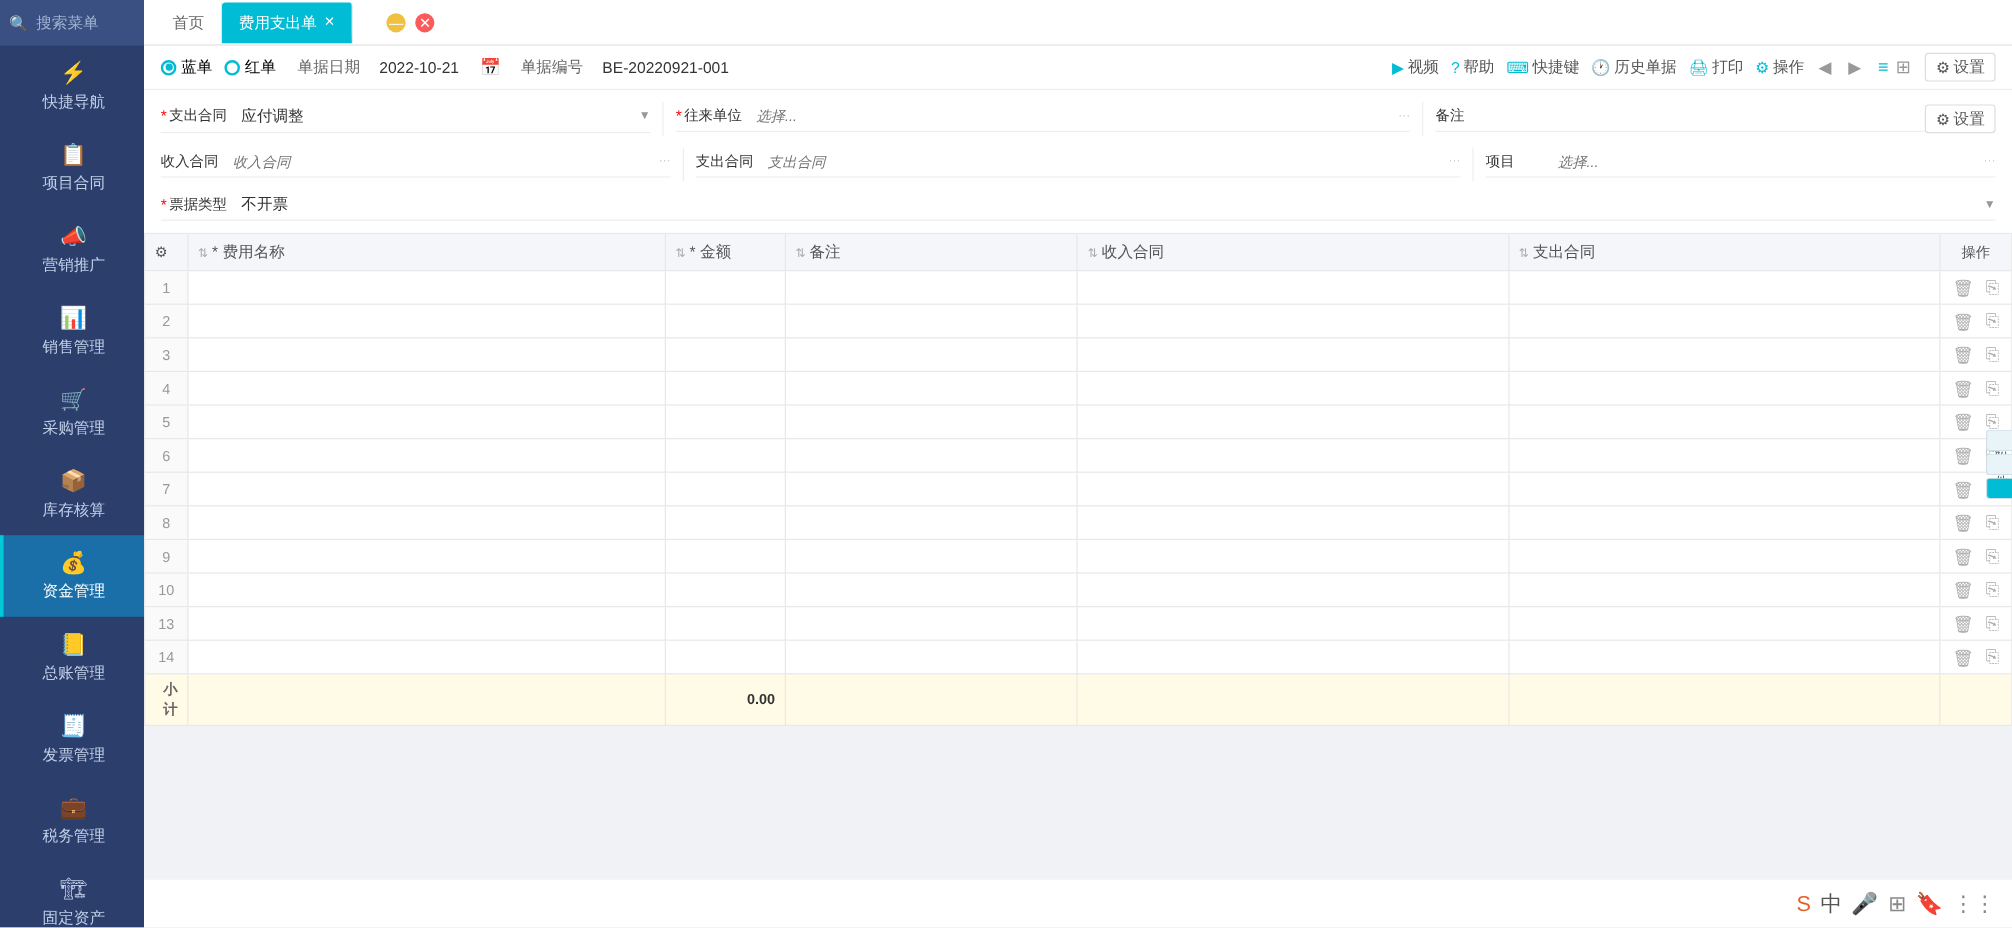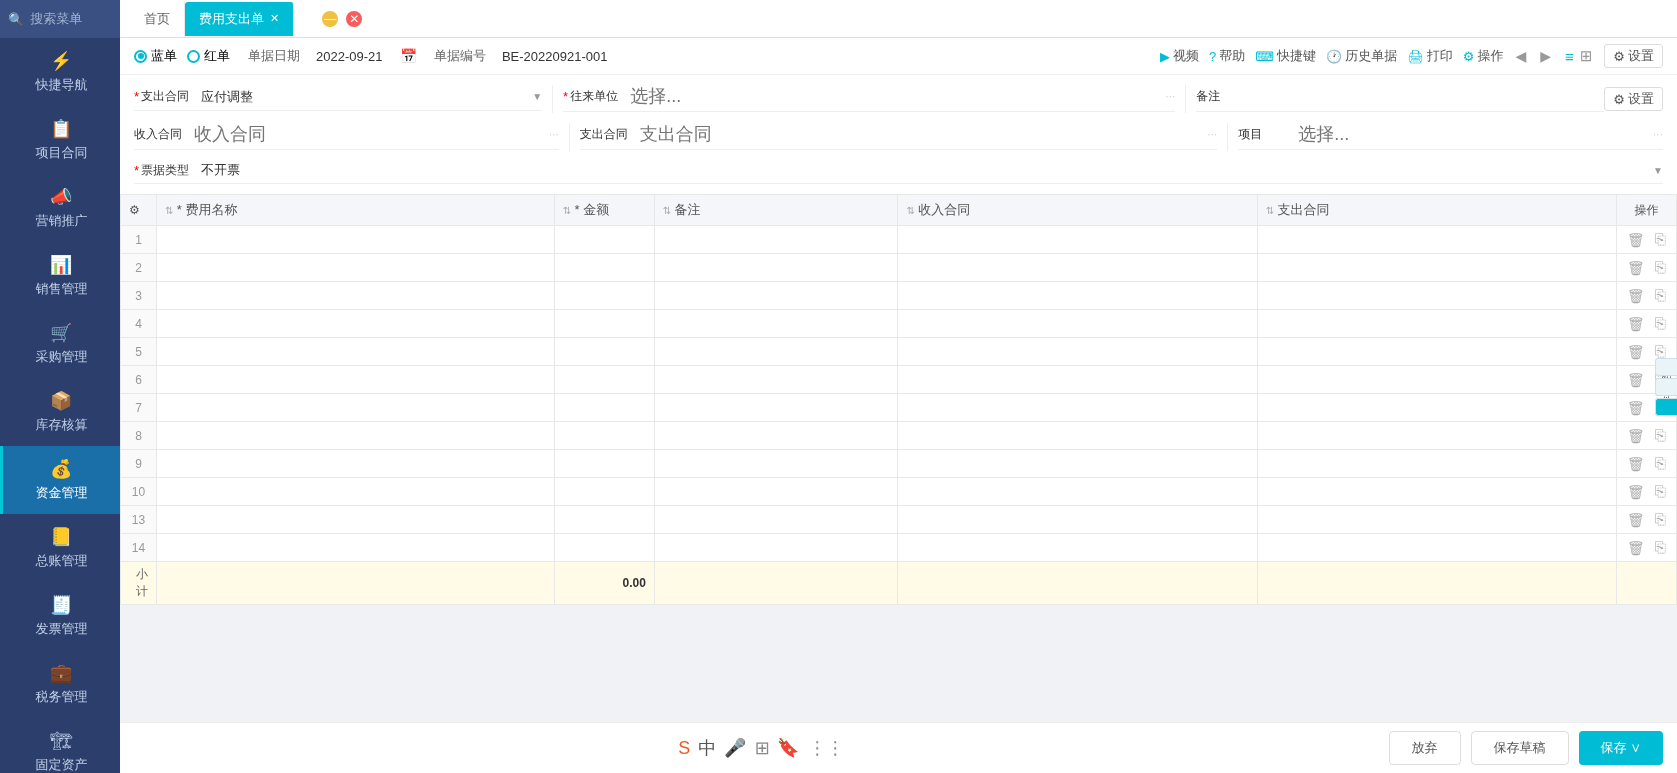--- a/index.html
+++ b/index.html
@@ -36,34 +36,34 @@
     .toolbar-actions .icon { color: #00bcd4; }
     .settings-btn { background: none; border: 1px solid #ddd; border-radius: 3px; padding: 2px 8px; font-size: 12px; color: #555; cursor: pointer; display: flex; align-items: center; gap: 3px; }
 
     
     .form-fields { padding: 10px 14px; display: flex; flex-direction: column; gap: 10px; background: #fff; }
     .form-row { display: flex; align-items: center; gap: 0; }
     .form-field { display: flex; align-items: center; flex: 1; min-width: 0; border-bottom: 1px solid #eee; padding-bottom: 4px; }
     .form-field .field-label { color: #333; font-size: 12px; white-space: nowrap; min-width: 60px; }
     .form-field .required { color: red; margin-right: 2px; }
     .form-field .field-value { flex: 1; min-width: 0; border: none; outline: none; font-size: 12px; color: #333; background: transparent; cursor: pointer; display: flex; align-items: center; justify-content: space-between; }
-    .form-field .field-value input { border: none; outline: none; font-size: 18px; color: #ccc; background: transparent; width: 100%; }
+    .form-field .field-value input { border: none; outline: none; font-size: 12px; color: #ccc; background: transparent; width: 100%; font-style: italic; }
     .field-dots { color: #ccc; font-size: 10px; margin-left: 4px; }
     .dropdown-arrow { color: #999; font-size: 10px; margin-left: 4px; }
     .divider-v { width: 1px; background: #eee; height: 28px; margin: 0 10px; }
     table { width: 100%; border-collapse: collapse; }
     thead tr { background: #f5f6fa; }
     thead th { border: 1px solid #e8e8e8; padding: 6px 8px; font-weight: 500; color: #555; font-size: 12px; white-space: nowrap; text-align: left; }
     thead th .sort-icon { color: #aaa; font-size: 10px; vertical-align: middle; }
     tbody tr { background: #fff; }
     tbody td { border: 1px solid #e8e8e8; padding: 4px 8px; font-size: 12px; color: #333; height: 28px; }
     tbody td.row-num { color: #999; text-align: center; width: 30px; background: #fafafa; }
     .op-btn { background: none; border: none; cursor: pointer; color: #aaa; font-size: 14px; padding: 0 2px; }
     tr.subtotal { background: #fffbe6 !important; }
-    tr.subtotal td { font-size: 12px; color: #666; }
+    tr.subtotal td { font-size: 12px; color: #666; font-weight: bold; }
     tr.subtotal td.total-val { color: #333; font-weight: bold; text-align: right; }
 
     
     .ops-col { width: 60px; text-align: center; }
 
     
     .bottom-bar { background: #fff; padding: 8px 14px; display: flex; align-items: center; border-top: 1px solid #eee; }
     .bottom-icons { display: flex; align-items: center; gap: 8px; margin-left: auto; }
     .bottom-icon { font-size: 18px; cursor: pointer; }
     .bottom-actions { display: flex; gap: 10px; margin-left: auto; }
@@ -175,21 +175,21 @@
           <div class="radio-dot checked"></div>
           <span>蓝单</span>
         </label>
         <label class="radio-item">
           <div class="radio-dot"></div>
           <span>红单</span>
         </label>
       </div>
       <div class="toolbar-meta">
         <span class="label">单据日期</span>
-        <span>2022-09-21</span>
+        <span>2022-10-21</span>
         <span class="cal-icon">📅</span>
         <span class="label">单据编号</span>
         <span>BE-20220921-001</span>
       </div>
       <div class="toolbar-actions">
         <span>
           <span class="icon">▶</span>
           <span>视频</span>
         </span>
         <span>
@@ -510,27 +510,20 @@
 
     <div class="bottom-bar">
       <div class="bottom-icons">
         <span class="bottom-icon" style="color:#e85d26;">S</span>
         <span class="bottom-icon" style="color:#555;">中</span>
         <span class="bottom-icon" style="color:#888;">🎤</span>
         <span class="bottom-icon" style="color:#888;">⊞</span>
         <span class="bottom-icon" style="color:#888;">🔖</span>
         <span class="bottom-icon" style="color:#888;">⋮⋮</span>
       </div>
-      <div class="bottom-actions">
-        <button class="btn btn-discard">放弃</button>
-        <button class="btn btn-draft">保存草稿</button>
-        <button class="btn btn-save">
-          <span>保存 ∨</span>
-        </button>
-      </div>
     </div>
   </div>
 </div>
 
 <div class="right-float">
   <div class="right-float-item">附</div>
   <div class="right-float-item">件</div>
   <div class="right-float-item active" style="background:#00bcd4;color:#fff;"></div>
 </div>
 

